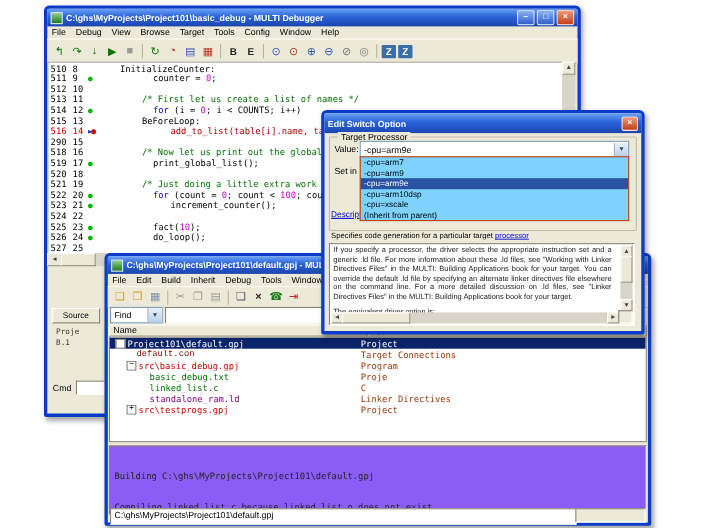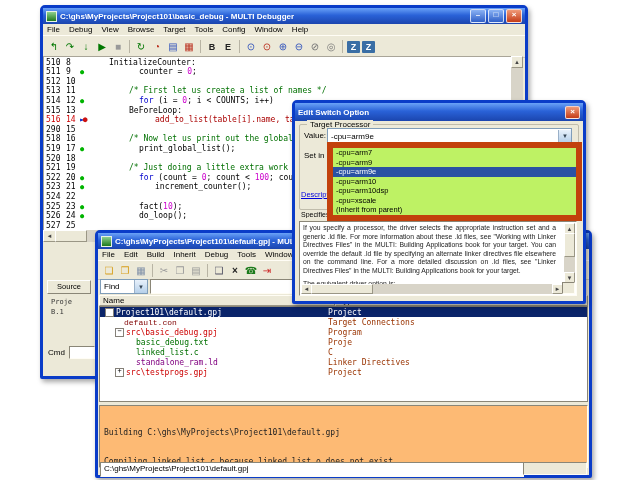--- a/index.html
+++ b/index.html
@@ -68,32 +68,32 @@
   .trow{height:10px;display:flex;align-items:center;}
   .ncell{width:228px;flex:none;display:flex;align-items:center;overflow:hidden;white-space:pre;}
   .tcell{flex:1;overflow:hidden;white-space:pre;color:#993300;}
   .sp{flex:none;}
   .exp{width:7px;height:7px;flex:none;border:1px solid #848078;background:#fff;color:#000;
        font-size:7px;line-height:5px;text-align:center;margin:0 2px;}
   .c-maroon{color:#800000;font-family:Liberation Mono, monospace;} .c-red{color:#cc0000;} .c-green{color:#007000;}
   .c-purple{color:#800080;} .c-blue{color:#0000cc;}
   .trow.sel{background:#0a246a;}
   .trow.sel .ncell span,.trow.sel .tcell{color:#fff;}
-  .outp{position:absolute;background:#fdba74;border:1px solid;border-color:#8a8677 #fffdf5 #fffdf5 #8a8677;
+  .outp{position:absolute;background:#8b5cf6;border:1px solid;border-color:#8a8677 #fffdf5 #fffdf5 #8a8677;
         font-family:"DejaVu Sans Mono",monospace;font-size:8px;line-height:9.5px;color:#222;
         padding:3px 4px;overflow:hidden;white-space:pre;}
   .statusf{position:absolute;font-size:8px;color:#000;padding:1px 3px;overflow:hidden;white-space:nowrap;}
   
   .grp{position:absolute;border:1px solid #c0bcab;border-radius:2px;}
   .grplbl{position:absolute;background:#ece9d8;font-size:8px;padding:0 3px;color:#000;white-space:nowrap;}
   .dlbl{position:absolute;font-size:8px;color:#000;white-space:nowrap;}
   .combo{position:absolute;background:#fff;border:1px solid #7f9db9;display:flex;align-items:center;
          font-size:8px;overflow:hidden;}
   .combo .val{flex:1;padding-left:3px;white-space:nowrap;}
-  .ddl{position:absolute;background:#bef264;border:6px solid #c2410c;font-size:7.5px;z-index:6;}
+  .ddl{position:absolute;background:#7dd3fc;border:1px solid #c2410c;font-size:7.5px;z-index:6;}
   .ddi{height:9.5px;line-height:9.5px;padding:0 3px;white-space:pre;overflow:hidden;color:#000;}
   .ddi.hl{background:#2a52a3;color:#fff;}
   .link{color:#0000dd;text-decoration:underline;}
   .plink{position:absolute;font-size:7.5px;overflow:hidden;white-space:nowrap;z-index:1;}
   .summ{position:absolute;font-size:7px;color:#000;white-space:nowrap;overflow:hidden;}
   .descbox{position:absolute;background:#fff;border:1px solid;border-color:#8a8677 #fffdf5 #fffdf5 #8a8677;overflow:hidden;}
   .desct{position:absolute;font-size:6.8px;line-height:8.6px;color:#222;text-align:justify;}
   .eqline{margin-top:4px;}
 </style>
 </head>
@@ -291,21 +291,20 @@
       <span class="cbtn" style="height:12px;">▼</span>
     </div>
     <div class="dlbl" style="left:9px;top:48px;">Set in</div>
 
     <div class="plink link" style="left:6px;top:87px;width:26px;">Description</div>
 
     <div class="ddl" style="left:32px;top:39px;width:243px;">
       <div class="ddi">-cpu=arm7</div>
       <div class="ddi">-cpu=arm9</div>
       <div class="ddi hl">-cpu=arm9e</div>
-      <div class="ddi">-cpu=arm10</div>
       <div class="ddi">-cpu=arm10dsp</div>
       <div class="ddi">-cpu=xscale</div>
       <div class="ddi">(Inherit from parent)</div>
     </div>
 
     <div class="summ" style="left:6px;top:108px;width:278px;"><span>Specifies code generation for a particular target </span><span class="link">processor</span></div>
 
     <div class="descbox" style="left:4px;top:118px;width:276px;height:73px;">
       <div class="desct" style="left:3px;top:2px;width:253px;">
         <span>If you specify a processor, the driver selects the appropriate instruction set and a generic .ld file. For more information about these .ld files, see "Working with Linker Directives Files" in the MULTI: Building Applications book for your target. You can override the default .ld file by specifying an alternate linker directives file elsewhere on the command line. For a more detailed discussion on .ld files, see "Linker Directives Files" in the MULTI: Building Applications book for your target.</span>

